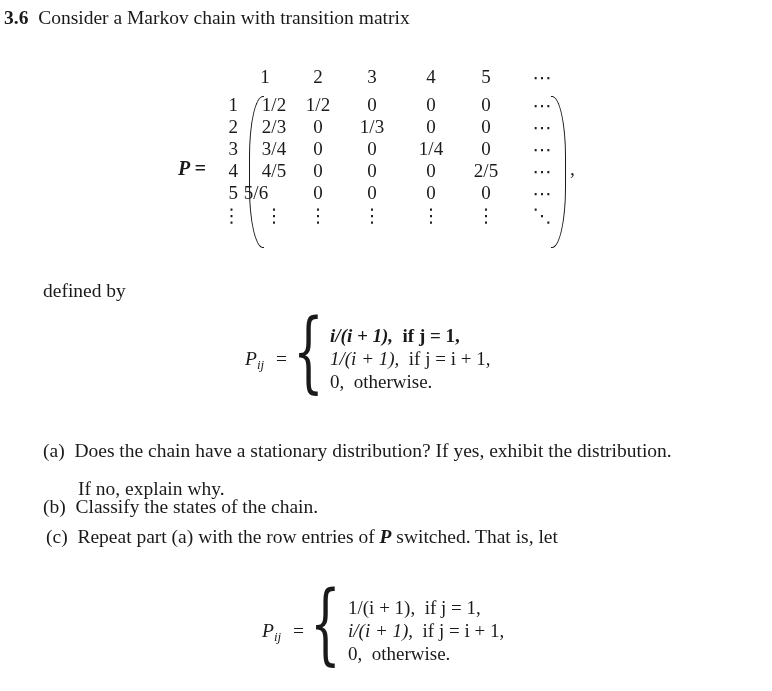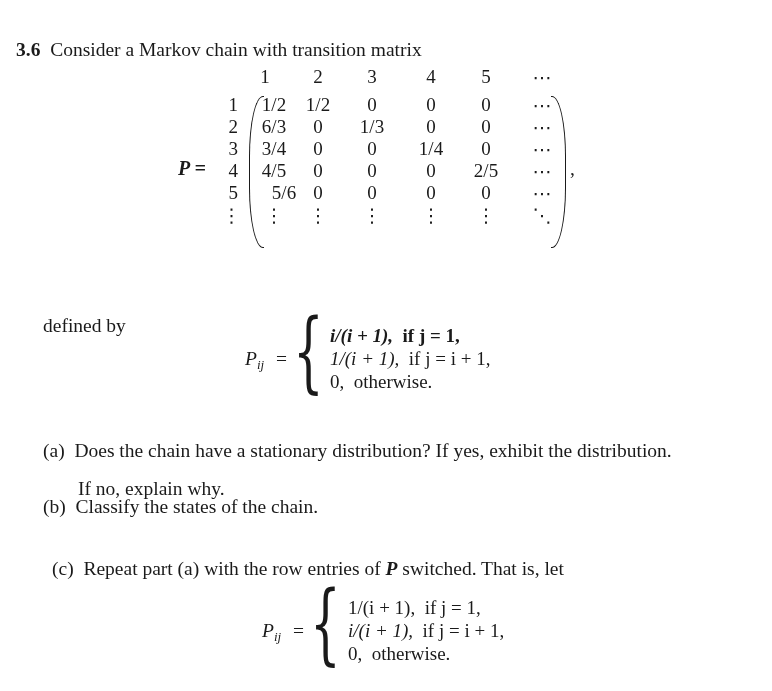--- a/index.html
+++ b/index.html
@@ -25,21 +25,21 @@
   .brace {
     position: absolute; font-size: 88px; line-height: 88px; font-family: "DejaVu Serif", serif;
     transform: scaleX(0.55); transform-origin: left top; font-weight: 200;
   }
   .case-line { position: absolute; font-size: 19px; }
   sub { font-size: 13px; vertical-align: -4px; }
 </style>
 </head>
 <body>
 
-<div class="abs txt" style="left:16px; top:7px;margin-top:32px;">
+<div class="abs txt" style="left:4px; top:7px;">
   <span class="num">3.6</span>&nbsp;
   <span>Consider a Markov chain with transition matrix</span>
 </div>
 
 <div>
   <div class="abs txt bold it" style="left:178px; top:157px; font-size:20px;">
     <span>P =</span>
   </div>
 
   <div class="colhdr" style="left:245px; top:66px;">1</div>
@@ -62,21 +62,21 @@
 
   <div>
     <div class="cell" style="left:254px; top:94px;">1/2</div>
     <div class="cell" style="left:298px; top:94px;">1/2</div>
     <div class="cell" style="left:352px; top:94px;">0</div>
     <div class="cell" style="left:411px; top:94px;">0</div>
     <div class="cell" style="left:466px; top:94px;">0</div>
     <div class="cell" style="left:522px; top:94px;">⋯</div>
   </div>
   <div>
-    <div class="cell" style="left:254px; top:116px;">6/3</div>
+    <div class="cell" style="left:254px; top:116px;">2/3</div>
     <div class="cell" style="left:298px; top:116px;">0</div>
     <div class="cell" style="left:352px; top:116px;">1/3</div>
     <div class="cell" style="left:411px; top:116px;">0</div>
     <div class="cell" style="left:466px; top:116px;">0</div>
     <div class="cell" style="left:522px; top:116px;">⋯</div>
   </div>
   <div>
     <div class="cell" style="left:254px; top:138px;">3/4</div>
     <div class="cell" style="left:298px; top:138px;">0</div>
     <div class="cell" style="left:352px; top:138px;">0</div>
@@ -86,38 +86,38 @@
   </div>
   <div>
     <div class="cell" style="left:254px; top:160px;">4/5</div>
     <div class="cell" style="left:298px; top:160px;">0</div>
     <div class="cell" style="left:352px; top:160px;">0</div>
     <div class="cell" style="left:411px; top:160px;">0</div>
     <div class="cell" style="left:466px; top:160px;">2/5</div>
     <div class="cell" style="left:522px; top:160px;">⋯</div>
   </div>
   <div>
-    <div class="cell" style="left:264px; top:182px;">5/6</div>
+    <div class="cell" style="left:236px; top:182px;">5/6</div>
     <div class="cell" style="left:298px; top:182px;">0</div>
     <div class="cell" style="left:352px; top:182px;">0</div>
     <div class="cell" style="left:411px; top:182px;">0</div>
     <div class="cell" style="left:466px; top:182px;">0</div>
     <div class="cell" style="left:522px; top:182px;">⋯</div>
   </div>
   <div>
     <div class="cell" style="left:254px; top:204px;">⋮</div>
     <div class="cell" style="left:298px; top:204px;">⋮</div>
     <div class="cell" style="left:352px; top:204px;">⋮</div>
     <div class="cell" style="left:411px; top:204px;">⋮</div>
     <div class="cell" style="left:466px; top:204px;">⋮</div>
     <div class="cell" style="left:522px; top:204px;">⋱</div>
   </div>
 </div>
 
-<div class="abs txt" style="left:43px; top:280px;margin-top:35px;">defined by</div>
+<div class="abs txt" style="left:43px; top:280px;">defined by</div>
 
 <div>
   <div class="abs txt it" style="left:245px; top:348px;">
     <span>P</span><sub>ij</sub>
   </div>
   <div class="abs txt" style="left:276px; top:348px;">=</div>
   <div class="brace abs" style="left:293px; top:308px;">{</div>
   <div class="case-line abs" style="left:330px; top:325px;font-weight:bold;">
     <span class="it">i/(i + 1),</span>&nbsp;&nbsp;<span>if  j = 1,</span>
   </div>
@@ -130,21 +130,21 @@
 </div>
 
 <div>
   <div class="abs txt" style="left:43px; top:440px;">
     <span>(a)</span>&nbsp; <span>Does the chain have a stationary distribution? If yes, exhibit the distribution.</span>
   </div>
   <div class="abs txt" style="left:78px; top:478px;text-align:center;">If no, explain why.</div>
   <div class="abs txt" style="left:43px; top:496px;">
     <span>(b)</span>&nbsp; <span>Classify the states of the chain.</span>
   </div>
-  <div class="abs txt" style="left:52px; top:526px;margin-top:32px;">
+  <div class="abs txt" style="left:46px; top:526px;">
     <span>(c)</span>&nbsp; <span>Repeat part (a) with the row entries of </span><span class="bold it">P</span><span> switched. That is, let</span>
   </div>
 </div>
 
 <div>
   <div class="abs txt it" style="left:262px; top:620px;">
     <span>P</span><sub>ij</sub>
   </div>
   <div class="abs txt" style="left:293px; top:620px;">=</div>
   <div class="brace abs" style="left:310px; top:580px;">{</div>

